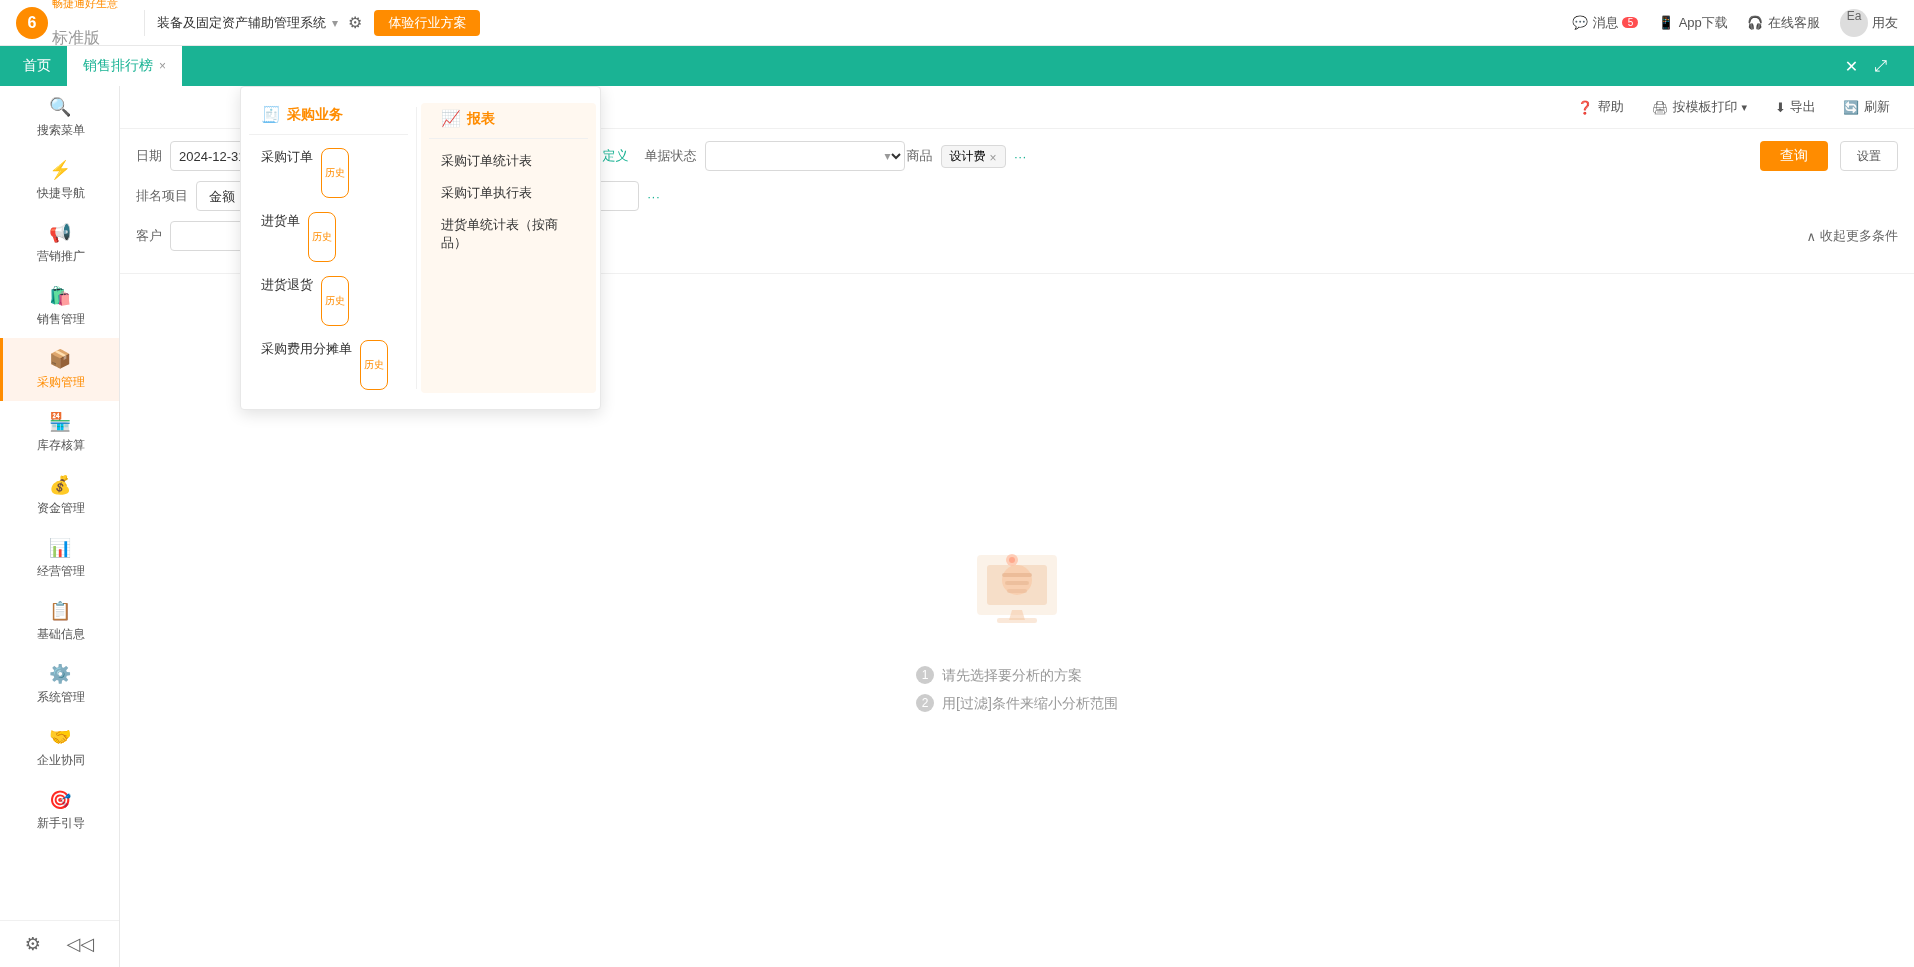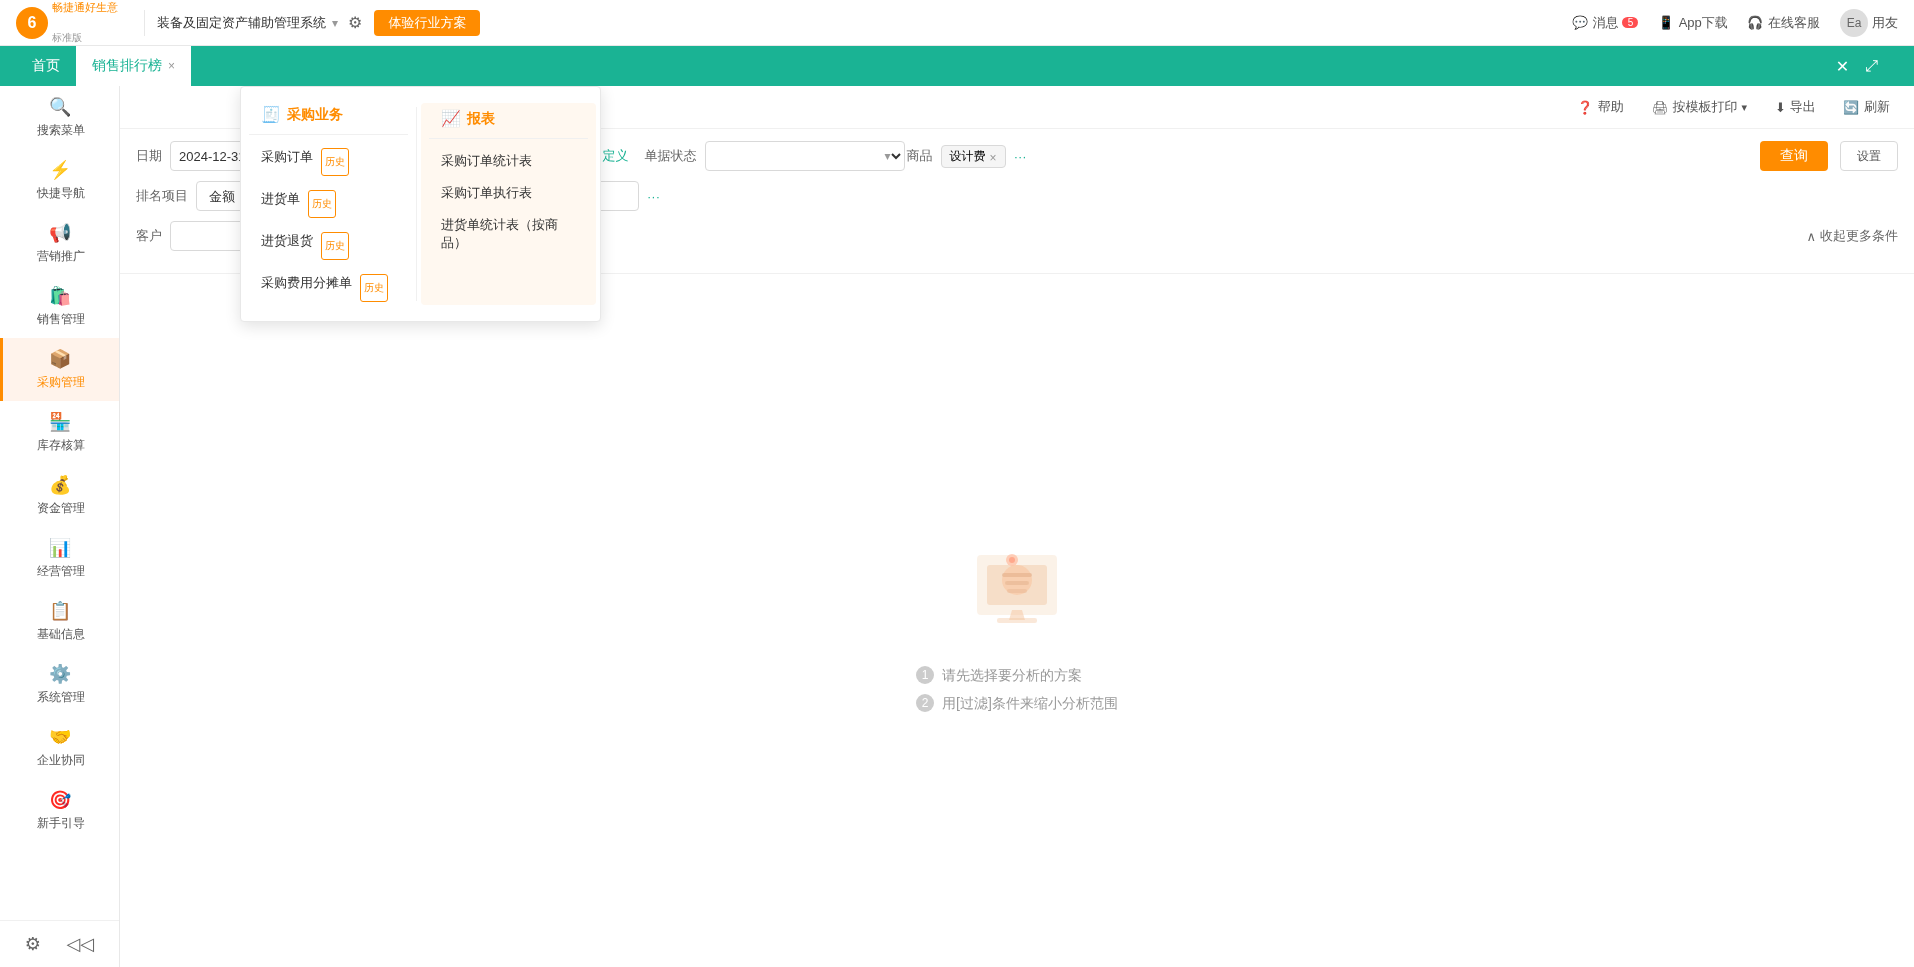--- a/index.html
+++ b/index.html
@@ -14,21 +14,21 @@
     .logo-area {
       display: flex; align-items: center; width: 120px;
       flex-shrink: 0;
     }
     .logo-icon {
       width: 32px; height: 32px; background: #ff8c00;
       border-radius: 50%; display: flex; align-items: center; justify-content: center;
       color: white; font-size: 18px; font-weight: bold; margin-right: 4px;
     }
     .logo-text { font-size: 11px; color: #ff8c00; line-height: 1.3; }
-    .logo-badge { font-size: 10px; color: #999; margin-top: 17px; }
+    .logo-badge { font-size: 16px; color: #999; margin-top: 17px; }
 
     .system-title-area {
       display: flex; align-items: center; margin-left: 8px;
       border-left: 1px solid #e8e8e8; padding-left: 12px;
     }
     .system-title { font-size: 13px; color: #333; margin-right: 6px; }
     .title-arrow { color: #999; font-size: 12px; }
     .settings-icon { margin-left: 10px; color: #666; cursor: pointer; font-size: 16px; }
     .industry-btn {
       margin-left: 12px; padding: 4px 14px; background: #ff8c00;
@@ -40,27 +40,27 @@
     }
     .header-action {
       display: flex; align-items: center; gap: 4px; cursor: pointer; color: #555; font-size: 13px;
     }
     .badge {
       background: #ff4d4f; color: white; border-radius: 10px;
       font-size: 10px; padding: 0 5px; min-width: 16px; text-align: center;
     }
     .user-avatar {
       width: 28px; height: 28px; background: #ddd; border-radius: 50%;
-      display: flex; align-items: center; justify-content: center; color: #666; font-size: 12px;
+      display: flex; justify-content: center; color: #666; font-size: 12px;
     }
 
     
     .tab-bar {
       display: flex; align-items: center; background: #1ab394; height: 40px;
-      padding: 0 16px; position: relative; z-index: 99;
+      padding: 0 7px; position: relative; z-index: 99;
     }
     .tab-item {
       padding: 0 16px; height: 40px; display: flex; align-items: center;
       cursor: pointer; color: rgba(255,255,255,0.85); font-size: 14px; position: relative;
     }
     .tab-item.active {
       background: #fff; color: #1ab394; font-weight: 500;
     }
     .tab-item.home { color: white; }
     .tab-close {
@@ -162,22 +162,22 @@
       font-size: 14px; font-weight: 600; color: #ff8c00;
       padding: 6px 12px 10px; border-bottom: 1px solid #f0f0f0; margin-bottom: 6px;
     }
     .menu-col-title-icon { font-size: 16px; }
     .menu-item {
       display: flex; align-items: flex-start; gap: 8px;
       padding: 7px 12px; cursor: pointer; color: #333; font-size: 13px;
       border-radius: 4px;
     }
     .menu-badge {
-      border: 1px solid #ff8c00; color: #ff8c00; border-radius: 3px;
-      font-size: 10px; padding: 5px 3px; line-height: 16px;
+      border: 1px solid #ff8c00; color: #ff8c00; border-radius: 8px;
+      font-size: 10px; padding: 16px 3px; line-height: 16px;
     }
     .menu-divider { width: 1px; background: #f0f0f0; margin: 8px 0; }
     .col-right-highlight { background: #fff8f0; border-radius: 4px; margin: 4px; }
   </style>
 </head>
 <body>
 
 <div class="top-header">
   <div class="logo-area">
     <div class="logo-icon">

